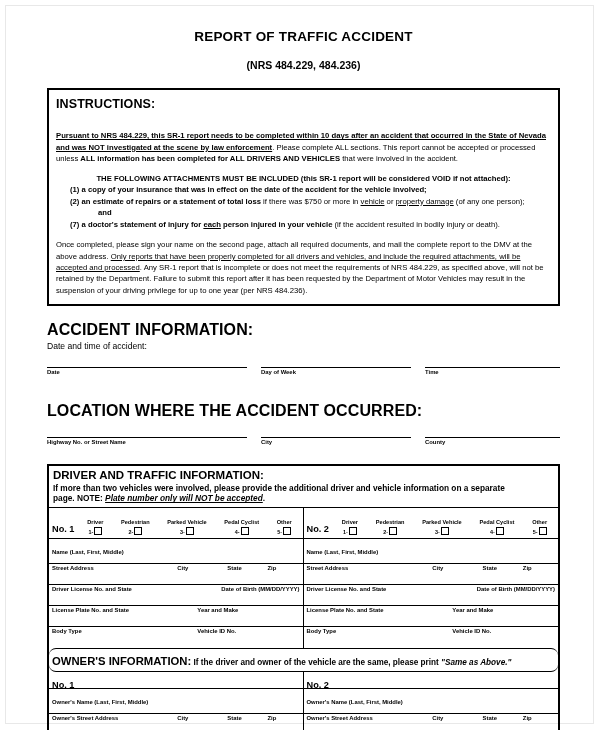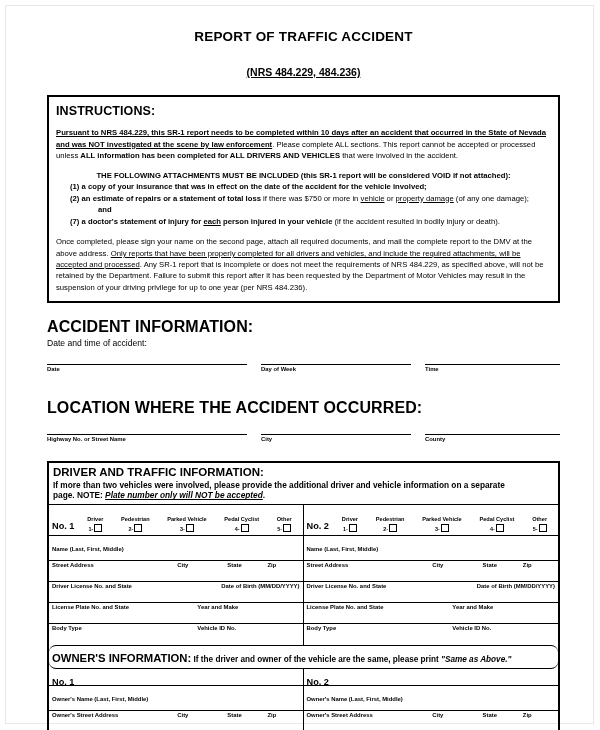--- a/index.html
+++ b/index.html
@@ -36,36 +36,35 @@
     text-align: center;
     font-size: 13.5px;
     font-weight: bold;
     letter-spacing: 0.2px;
     line-height: 1.25;
   }
   .subtitle {
     text-align: center;
     font-size: 10.5px;
     font-weight: bold;
-    margin-top: 20px;
+    margin-top: 13px;
     line-height: 1.2;
-    text-decoration: underline;
   }
 
   
   .instr-box {
     border: 2px solid #000;
     margin-top: 17px;
     padding: 7px 7px 8px 7px;
     box-sizing: border-box;
   }
   .instr-head {
     font-size: 12.5px;
     font-weight: bold;
-    margin-bottom: 9px;
+    margin-bottom: 19px;
     letter-spacing: 0.1px;
   }
   .p {
     font-size: 7.7px;
     line-height: 1.48;
     text-align: left;
     margin: 0;
   }
   .b { font-weight: bold; }
   .u { text-decoration: underline; }
@@ -258,21 +257,21 @@
     <div class="subtitle">(NRS 484.229, 484.236)</div>
 
     <div class="instr-box">
       <div class="instr-head">INSTRUCTIONS:</div>
 
       <p class="p"><span class="b u">Pursuant to NRS 484.229, this SR-1 report needs to be completed within 10 days after an accident that occurred in the State of Nevada and was NOT investigated at the scene by law enforcement</span><span>.  Please complete ALL sections.  This report cannot be accepted or processed unless </span><span class="b">ALL information has been completed for ALL DRIVERS AND VEHICLES</span><span> that were involved in the accident.</span></p>
 
       <p class="attach-head" style="margin-top:8px">THE FOLLOWING ATTACHMENTS MUST BE INCLUDED (this SR-1 report will be considered VOID if not attached):</p>
       <ul class="attach-list">
         <li><span class="b">(1) a copy of your insurance that was in effect on the date of the accident for the vehicle involved;</span></li>
-        <li><span class="b">(2) an estimate of repairs or a statement of total loss</span><span> if there was $750 or more in </span><span class="u">vehicle</span><span> or </span><span class="u">property damage</span><span> (of any one damage);</span></li>
+        <li><span class="b">(2) an estimate of repairs or a statement of total loss</span><span> if there was $750 or more in </span><span class="u">vehicle</span><span> or </span><span class="u">property damage</span><span> (of any one person);</span></li>
         <li style="padding-left:42px;text-indent:0"><span class="b">and</span></li>
         <li><span class="b">(7) a doctor's statement of injury for </span><span class="b u">each</span><span class="b"> person injured in your vehicle</span><span> (if the accident resulted in bodily injury or death).</span></li>
       </ul>
 
       <p class="p" style="margin-top:9px"><span>Once completed, please sign your name on the second page, attach all required documents, and mail the complete report to the DMV at the above address.  </span><span class="u">Only reports that have been properly completed for all drivers and vehicles, and include the required attachments, will be accepted and processed</span><span>.  Any SR-1 report that is incomplete or does not meet the requirements of NRS 484.229, as specified above, will not be retained by the Department.  Failure to submit this report after it has been requested by the Department of Motor Vehicles may result in the suspension of your driving privilege for up to one year (per NRS 484.236).</span></p>
     </div>
 
     <div style="margin-top:15px">
       <div class="sec-head">ACCIDENT INFORMATION:</div>
       <div class="sec-sub">Date and time of accident:</div>

